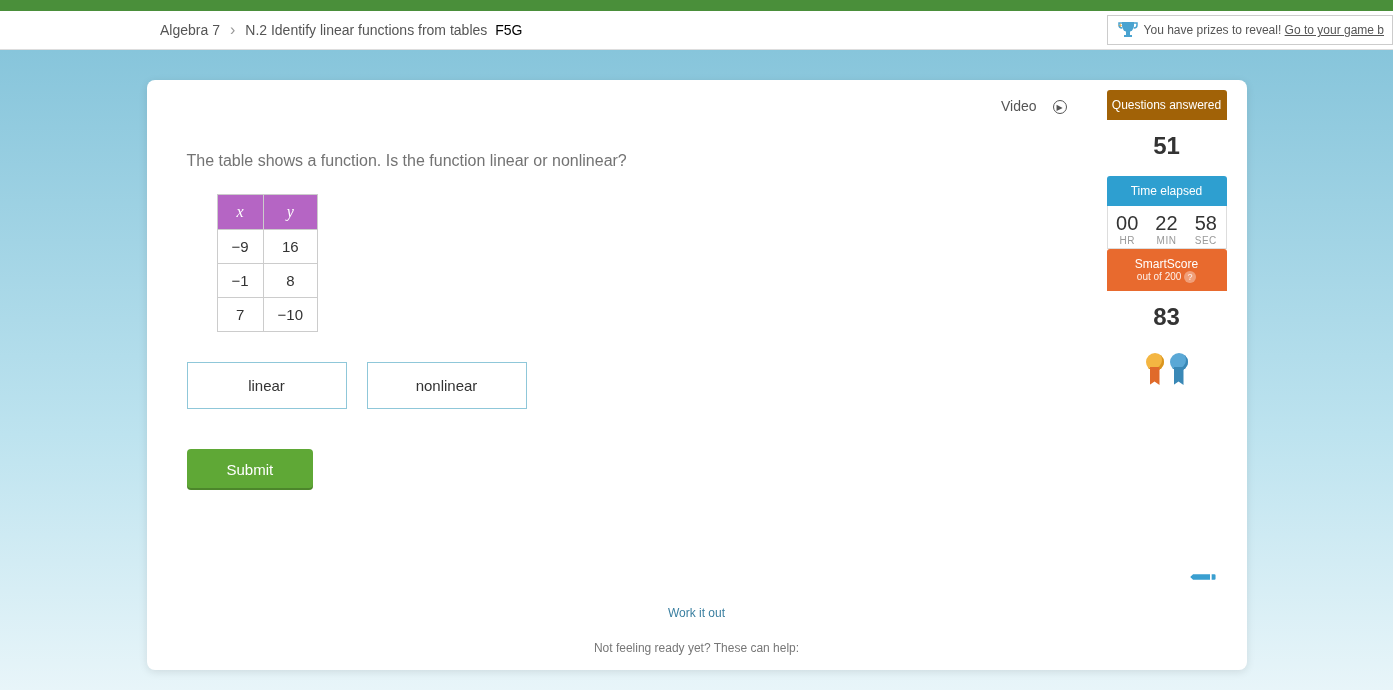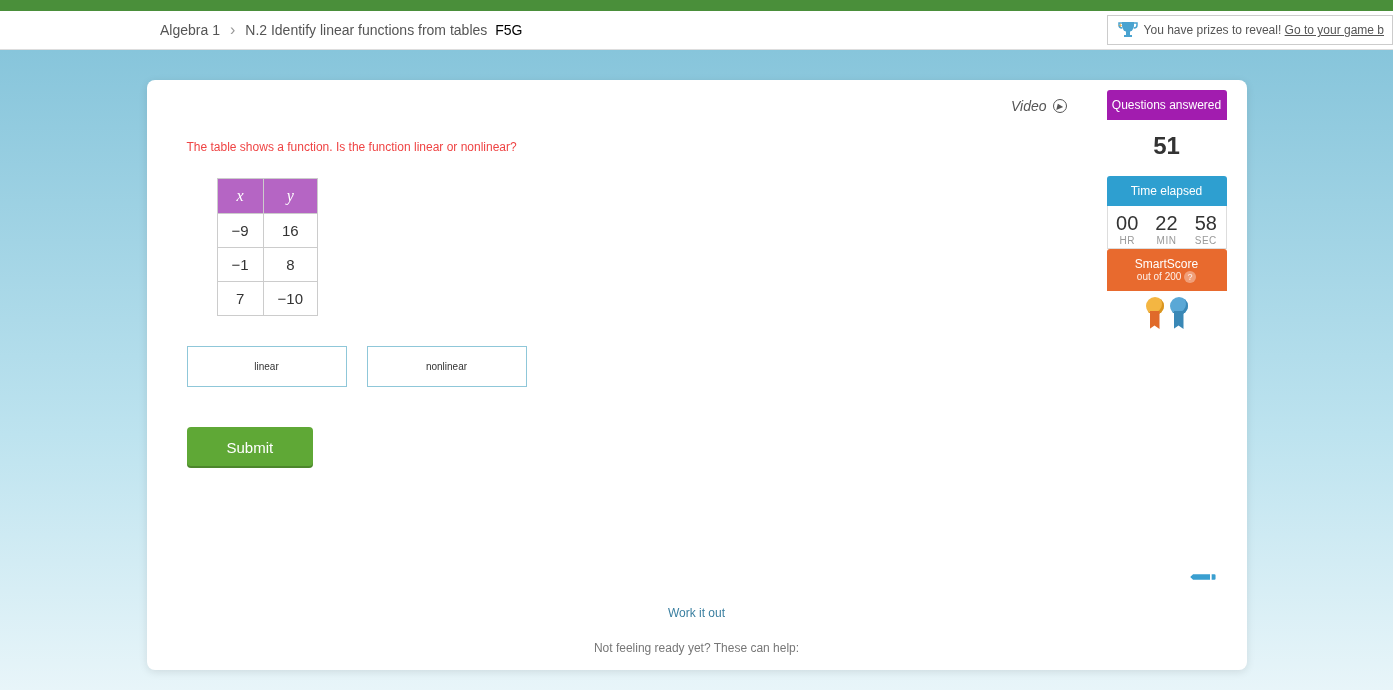--- a/index.html
+++ b/index.html
@@ -50,25 +50,25 @@
   margin:0 auto;
   border-radius:8px;
   min-height:590px;
   padding:30px 40px;
   position:relative;
   box-shadow:0 2px 8px rgba(0,0,0,0.1);
 }
 .video-link {
   position:absolute; right:180px; top:18px;
   color:#555; font-size:14px;
-  display:flex; align-items:center; gap:6px;font-style:italic;
+  display:flex; align-items:flex-end; gap:16px;
 }
 .video-link .play { border:1px solid #555; border-radius:50%; width:14px; height:14px; display:inline-flex; align-items:center; justify-content:center; font-size:8px; }
 .question-text {
-  font-size:12px; color:#ef4444; margin-top:30px; margin-bottom:24px;
+  font-size:16px; color:#737373; margin-top:42px; margin-bottom:24px;
 }
 .data-table {
   border-collapse:collapse;
   margin-left:30px;
 }
 .data-table th {
   background:#b565c4;
   color:#fff;
   font-style:italic;
   font-weight:normal;
@@ -88,21 +88,21 @@
   display:flex;
   gap:20px;
   margin-left:0;
 }
 .choice {
   border:1px solid #8fc7d9;
   padding:14px 0;
   width:160px;
   text-align:center;
   color:#333;
-  font-size:10px;
+  font-size:15px;
   cursor:pointer;
   background:#fff;
 }
 .submit-btn {
   margin-top:40px;
   background:#5fa836;
   color:#fff;
   border:none;
   padding:12px 40px;
   font-size:15px;
@@ -125,21 +125,21 @@
 }
 .stat-head {
   color:#fff; font-size:12px; text-align:center;
   padding:8px 4px; border-radius:3px 3px 0 0;
 }
 .stat-val {
   background:#fff; text-align:center;
   font-size:24px; font-weight:bold; color:#333;
   padding:12px 0 16px;
 }
-.green { background:#a21caf; }
+.green { background:#a16207; }
 .blue  { background:#2e9fd0; }
 .orange{ background:#e86a2e; }
 .time-grid {
   display:grid; grid-template-columns:repeat(3,1fr);
   background:#fff; text-align:center; padding:6px 0 2px;
   border:1px solid #ddd; border-top:none;
 }
 .time-grid .n { font-size:20px; color:#333; }
 .time-grid .l { font-size:10px; color:#999; letter-spacing:0.5px; }
 .smartscore-sub { font-size:10px; opacity:0.9; display:block; }
@@ -162,21 +162,21 @@
   transform:rotate(45deg);
 }
 .pencil svg { width:100%; height:100%; }
 </style>
 </head>
 <body>
 
 <div class="topnav"></div>
 
 <div class="breadcrumb-bar">
-  <span class="subject">Algebra 1</span>
+  <span class="subject">Algebra 7</span>
   <span class="chev">›</span>
   <span class="skill">N.2 Identify linear functions from tables</span>
   <span class="code">F5G</span>
 
   <div class="prize-box">
     <span class="trophy-icon">
       <svg viewBox="0 0 24 20">
           <path fill="#4aa3d0" d="M6 2h12v4a6 6 0 01-12 0V2z"></path>
           <path fill="#4aa3d0" d="M10 11h4v4h-4z"></path>
           <path fill="#4aa3d0" d="M8 15h8v2H8z"></path>
@@ -239,20 +239,21 @@
         <div class="n">58</div>
         <div class="l">HR</div>
         <div class="l">MIN</div>
         <div class="l">SEC</div>
       </div>
 
       <div class="stat-head orange">
         <span>SmartScore</span>
         <span class="smartscore-sub"><span>out of 200</span> <span class="help-q">?</span></span>
       </div>
+      <div class="stat-val">83</div>
       <div class="ribbons">
         <div class="ribbon r-gold">
             <div class="circ"></div>
             <div class="tail"></div>
           </div>
         <div class="ribbon r-blue">
             <div class="circ"></div>
             <div class="tail"></div>
           </div>
       </div>

